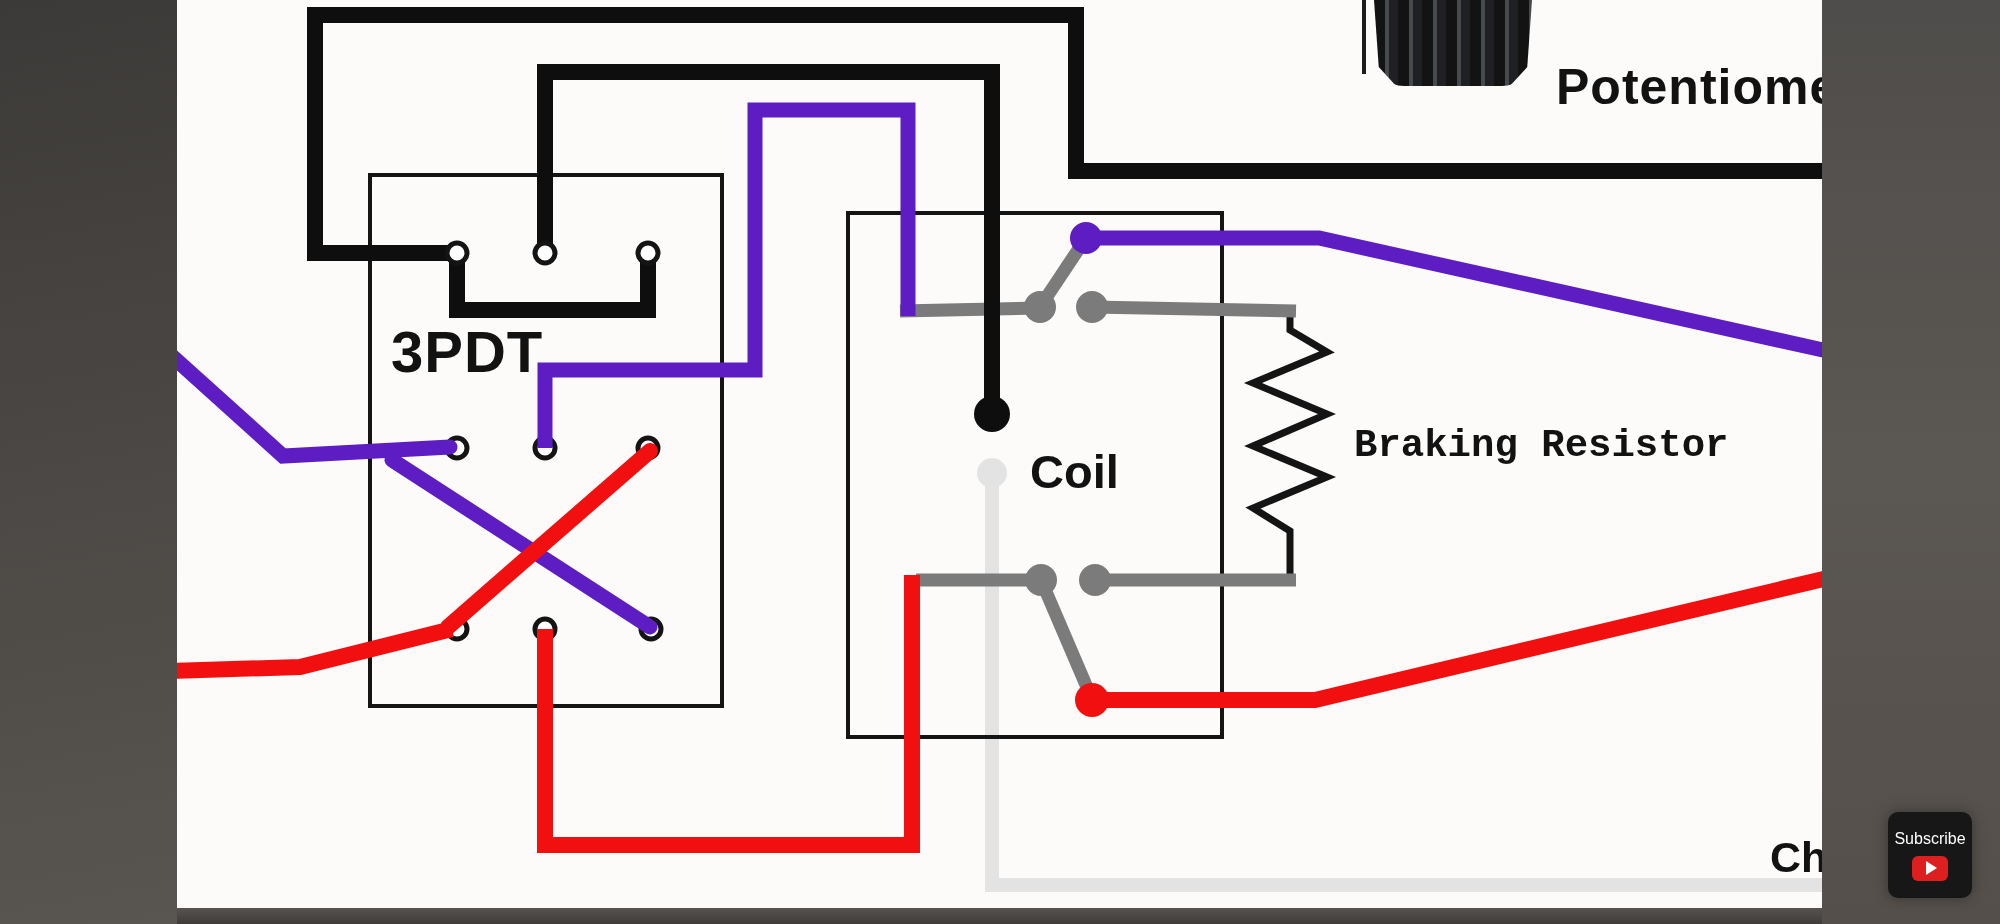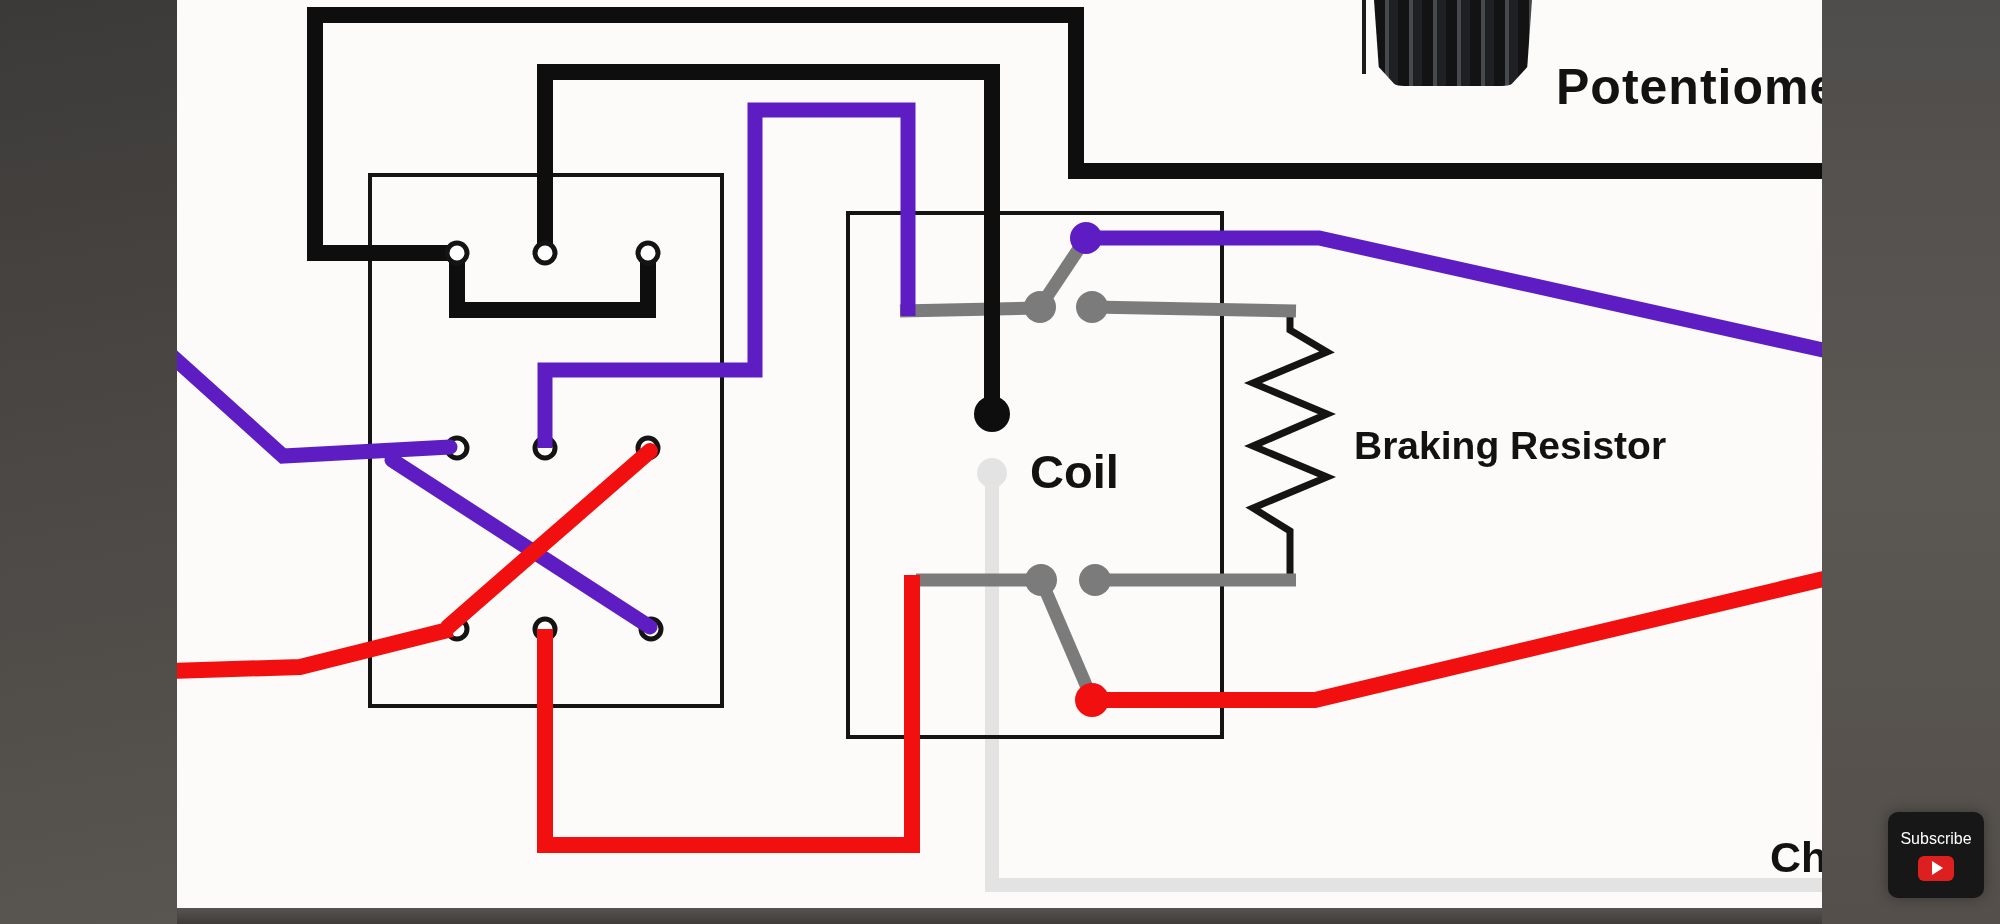--- a/index.html
+++ b/index.html
@@ -4,35 +4,35 @@
 <style>
   html,body{margin:0;padding:0;background:#2f2d2b;}
   .stage{position:relative;width:2000px;height:924px;background:#fcfbfa;overflow:hidden;
          font-family:"Liberation Sans",sans-serif;}
   .layer{position:absolute;left:0;top:0;}
   .label{position:absolute;color:#121212;white-space:nowrap;z-index:3;}
   .lbl-switch{left:391px;top:318px;font-size:58px;font-weight:bold;letter-spacing:1px;}
   .lbl-relay1{left:1017px;top:388px;font-size:47px;font-weight:bold;}
   .lbl-relay2{left:1030px;top:444px;font-size:47px;font-weight:bold;}
   .lbl-resistor{left:1354px;top:424px;font-size:39px;font-weight:bold;
-                font-family:Liberation Sans, sans-serif;}
+                font-family:Liberation Mono, monospace;}
   .lbl-pot{left:1556px;top:58px;font-size:50px;font-weight:bold;letter-spacing:1px;}
   .lbl-cha{left:1770px;top:833px;font-size:43px;font-weight:bold;}
   .bar{position:absolute;top:0;height:924px;z-index:10;}
   .bar-left{left:0;width:177px;background:linear-gradient(170deg,#3c3a38 0%,#4c4946 55%,#595550 100%);}
   .bar-right{left:1822px;width:178px;background:linear-gradient(180deg,#4f4d4b 0%,#5b5753 50%,#544f4b 100%);}
   .bar-bottom{position:absolute;left:177px;top:908px;width:1645px;height:16px;z-index:5;
               background:linear-gradient(180deg,#575350,#3e3b38);}
   .knob{position:absolute;left:1362px;top:0;width:172px;height:88px;z-index:1;}
   .knob-line{position:absolute;left:0;top:0;width:4px;height:74px;background:#1c1c1c;}
   .knob-body{position:absolute;left:12px;top:0;width:158px;height:86px;
     background:repeating-linear-gradient(90deg,#131313 0 11px,#46494d 11px 15px,#1f2023 15px 24px);
     clip-path:polygon(0 0,100% 0,97% 78%,86% 100%,14% 100%,3% 78%);
     border-radius:0 0 30px 30px;}
-  .subscribe{position:absolute;left:1888px;top:812px;width:96px;height:86px;z-index:11;
+  .subscribe{position:absolute;left:1888px;top:812px;width:84px;height:86px;z-index:11;
     background:#171717;border-radius:10px;display:flex;flex-direction:column;
     align-items:center;justify-content:center;gap:8px;cursor:pointer;
     box-shadow:0 0 14px rgba(0,0,0,.35);}
   .subscribe-text{color:#fff;font-size:16px;}
   .play-btn{width:36px;height:25px;background:#dd1f1f;border-radius:6px;
     display:flex;align-items:center;justify-content:center;}
   .play-tri{width:0;height:0;border-left:11px solid #fff;
     border-top:7px solid transparent;border-bottom:7px solid transparent;margin-left:3px;}
 </style>
 </head>
@@ -97,20 +97,21 @@
 
     <g stroke="#f20f0f" stroke-width="16" fill="none" stroke-linejoin="miter">
       <polyline points="170,671 300,667 452,629"></polyline>
       <polyline stroke-linecap="round" points="448,627 650,451"></polyline>
       <polyline points="545,629 545,845 912,845 912,575"></polyline>
       <polyline points="1092,700 1315,700 1832,577"></polyline>
     </g>
     <circle cx="1092" cy="700" r="17" fill="#f20f0f"></circle>
   </svg>
 
+  <div class="label lbl-switch">3PDT</div>
   <div class="label lbl-relay2">Coil</div>
   <div class="label lbl-resistor">Braking Resistor</div>
   <div class="label lbl-pot">Potentiometer</div>
   <div class="label lbl-cha">Cha</div>
 
   <div class="bar bar-left"></div>
   <div class="bar bar-right"></div>
   <div class="bar-bottom"></div>
 
   <div class="subscribe">

